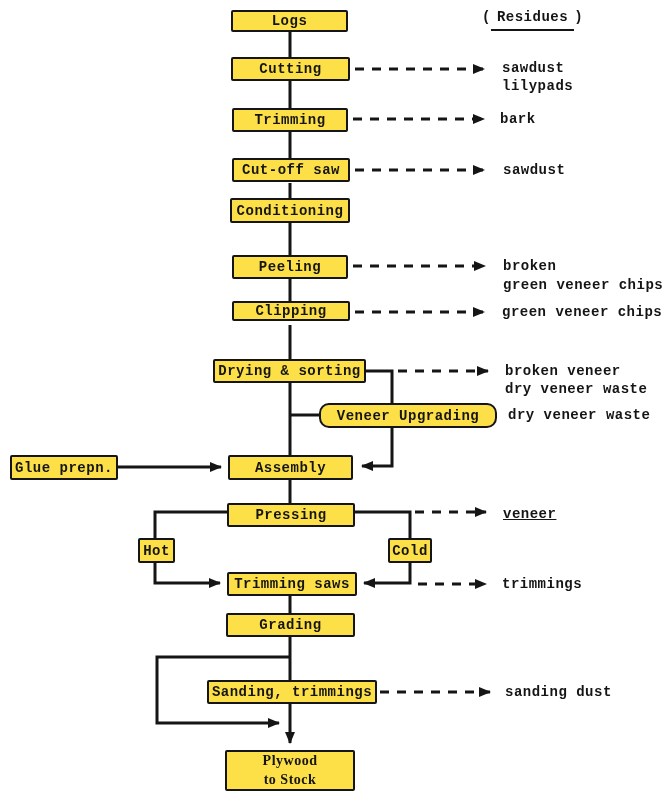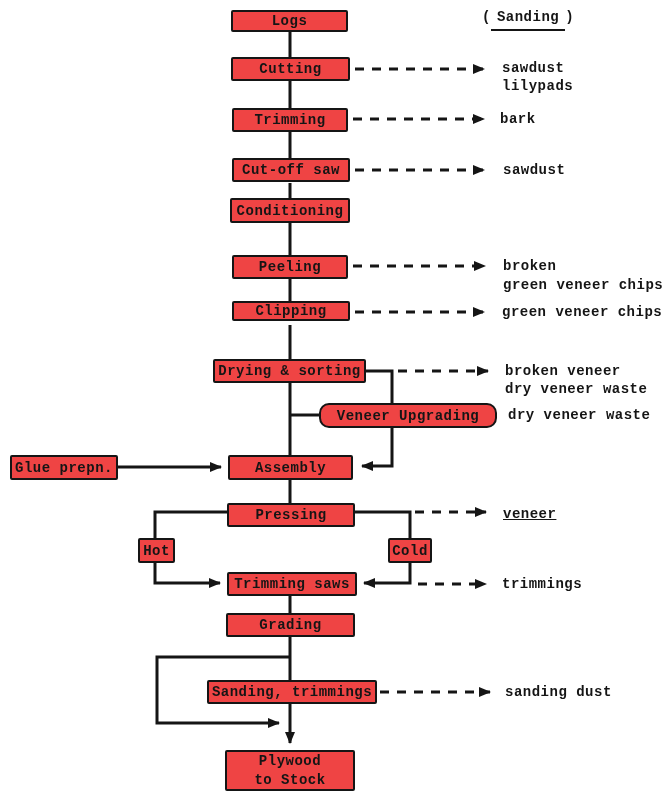--- a/index.html
+++ b/index.html
@@ -11,21 +11,21 @@
     font-family: "Liberation Mono", "DejaVu Sans Mono", monospace;
     color: #151515;
     overflow: hidden;
   }
   svg.wires { position: absolute; left: 0; top: 0; width: 667px; height: 807px; }
   .node {
     position: absolute;
     box-sizing: border-box;
     border: 2px solid #151515;
     border-radius: 2px;
-    background: #ef4444;
+    background: #fde047;
     display: flex;
     align-items: center;
     justify-content: center;
     font-size: 14px;
     font-weight: bold;
     letter-spacing: 0.5px;
     white-space: nowrap;
   }
   .node.multiline { flex-direction: column; line-height: 1.3; }
   .rlabel {
@@ -64,21 +64,21 @@
   .n-drying       { left:213px; top:359px; width:153px; height:24px; }
   .n-vu           { left:319px; top:403px; width:178px; height:25px;border-radius:10px; }
   .n-glue         { left:10px;  top:455px; width:108px; height:25px; }
   .n-assembly     { left:228px; top:455px; width:125px; height:25px; }
   .n-pressing     { left:227px; top:503px; width:128px; height:24px; }
   .n-hot          { left:138px; top:538px; width:37px;  height:25px; }
   .n-cold         { left:388px; top:538px; width:44px;  height:25px; }
   .n-trimming     { left:227px; top:572px; width:130px; height:24px; }
   .n-grading      { left:226px; top:613px; width:129px; height:24px; }
   .n-sanding      { left:207px; top:680px; width:170px; height:24px; }
-  .n-plywood      { left:225px; top:750px; width:130px; height:41px; }
+  .n-plywood      { left:225px; top:750px; width:130px; height:41px;font-family:Liberation Serif, serif; }
 
   
   .r-cutting-0   { left:502px; top:61px;  }
   .r-cutting-1   { left:502px; top:79px;  }
   .r-debarking-0 { left:500px; top:112px; }
   .r-cutoff-0    { left:503px; top:163px; }
   .r-peeling-0   { left:503px; top:259px; }
   .r-peeling-1   { left:503px; top:278px; }
   .r-clipping-0  { left:502px; top:305px; }
   .r-drying-0    { left:505px; top:364px; }
@@ -127,21 +127,21 @@
     <path d="M355 312 H484" stroke="#151515" stroke-width="3" stroke-dasharray="9 8" fill="none" marker-end="url(#arw)"></path>
     <path d="M398 371 H488" stroke="#151515" stroke-width="3" stroke-dasharray="9 8" fill="none" marker-end="url(#arw)"></path>
     <path d="M471 415 H496" stroke="#151515" stroke-width="3" stroke-dasharray="8 7" fill="none" marker-end="url(#arw)"></path>
     <path d="M415 512 H486" stroke="#151515" stroke-width="3" stroke-dasharray="9 8" fill="none" marker-end="url(#arw)"></path>
     <path d="M418 584 H486" stroke="#151515" stroke-width="3" stroke-dasharray="9 8" fill="none" marker-end="url(#arw)"></path>
     <path d="M380 692 H490" stroke="#151515" stroke-width="3" stroke-dasharray="9 8" fill="none" marker-end="url(#arw)"></path>
   </svg>
 
   <div class="heading">
     <span class="paren">(</span>
-    <span class="underlined">Sanding</span>
+    <span class="underlined">Residues</span>
     <span class="paren">)</span>
   </div>
 
   <div class="node n-logs">Logs</div>
   <div class="node n-cutting">Cutting</div>
   <div class="node n-debarking">Trimming</div>
   <div class="node n-cutoff">Cut-off saw</div>
   <div class="node n-conditioning">Conditioning</div>
   <div class="node n-peeling">Peeling</div>
   <div class="node n-clipping">Clipping</div>

